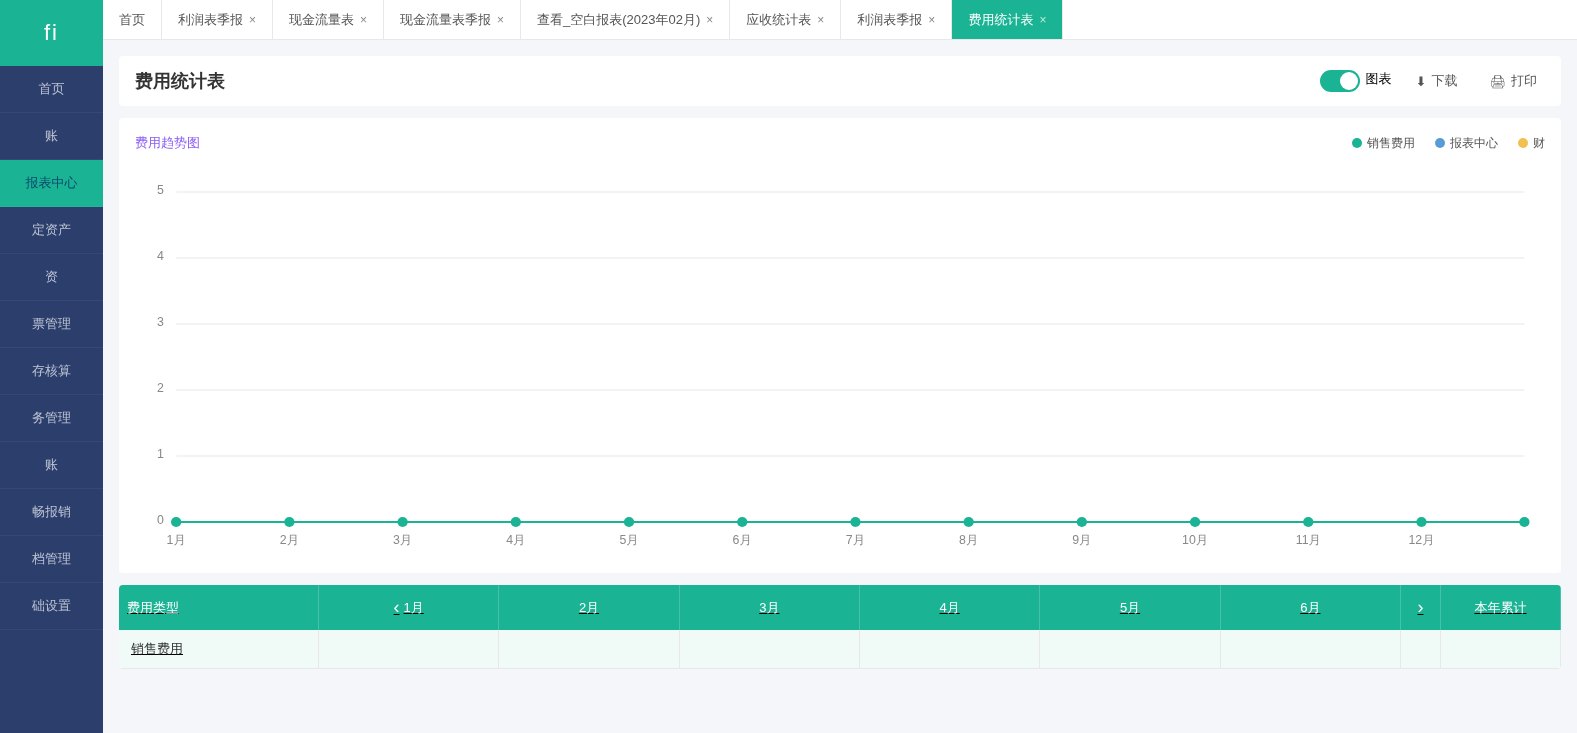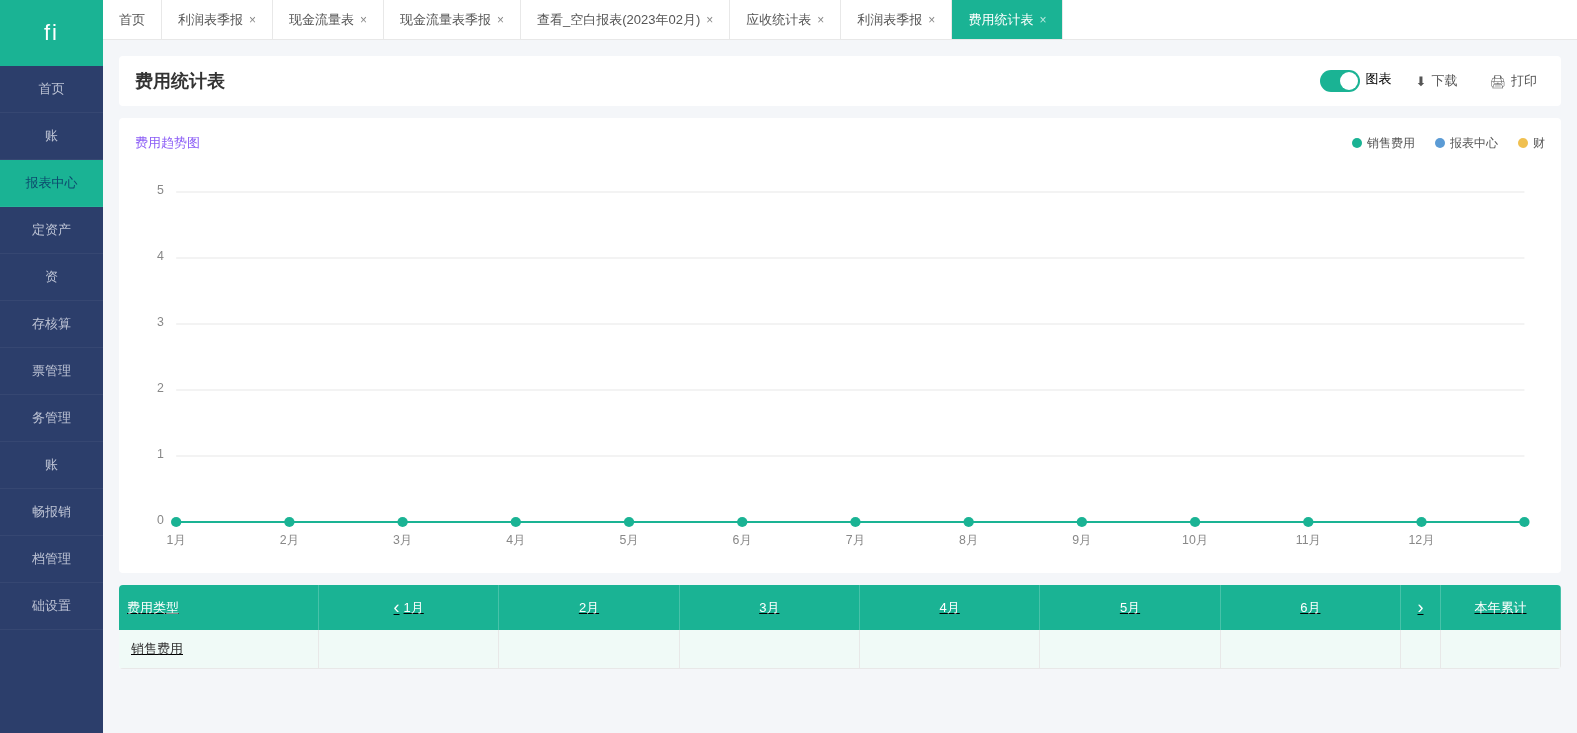--- a/index.html
+++ b/index.html
@@ -226,22 +226,22 @@
 </head>
 <body>
 
 <div class="sidebar">
   <div class="sidebar-logo">fi</div>
   <div class="sidebar-item">首页</div>
   <div class="sidebar-item">账</div>
   <div class="sidebar-item active">报表中心</div>
   <div class="sidebar-item">定资产</div>
   <div class="sidebar-item">资</div>
+  <div class="sidebar-item">票管理</div>
   <div class="sidebar-item">存核算</div>
-  <div class="sidebar-item">票管理</div>
   <div class="sidebar-item">务管理</div>
   <div class="sidebar-item">账</div>
   <div class="sidebar-item">畅报销</div>
   <div class="sidebar-item">档管理</div>
   <div class="sidebar-item">础设置</div>
 </div>
 
 <div class="main">
 
   <div class="tab-bar">

